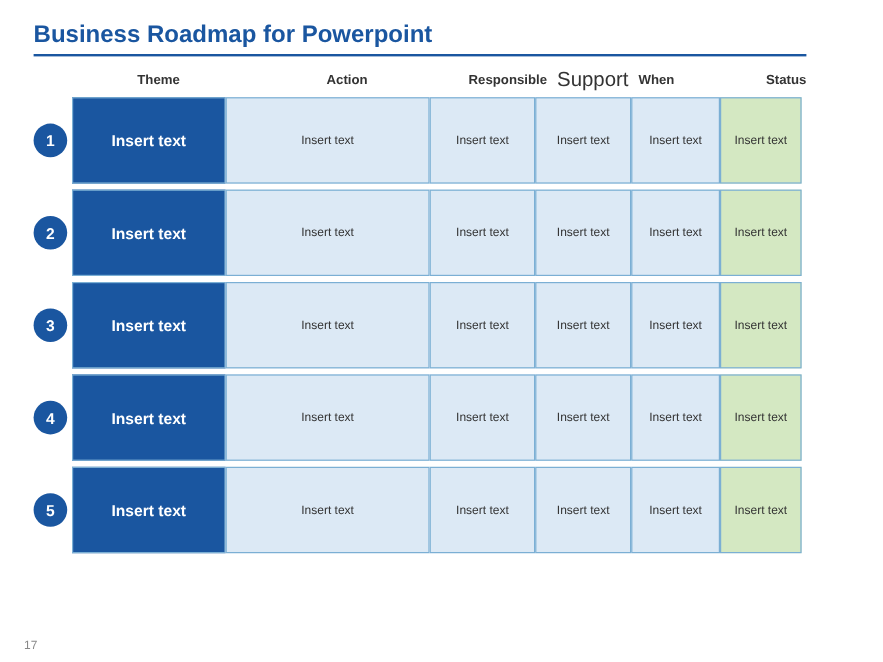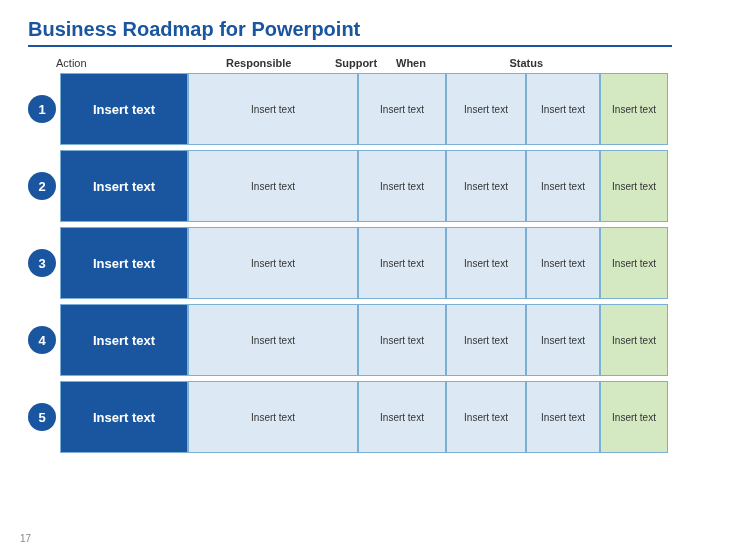--- a/index.html
+++ b/index.html
@@ -29,23 +29,23 @@
       border-top: 2px solid #1a56a0;
       margin-bottom: 10px;
     }
     .header-row {
       display: flex;
       align-items: center;
       margin-bottom: 4px;
       padding-left: 28px;
     }
     .col-theme { width: 160px; text-align: center; font-size: 11px; font-weight: bold; color: #333; }
-    .col-action { width: 170px; font-size: 11px; font-weight: normal; color: #333; }
-    .col-responsible { width: 90px; text-align: left; font-size: 11px; font-weight: bold; color: #333; }
-    .col-support { width: 80px; text-align: center; font-size: 11px; font-weight: bold; color: #333; }
+    .col-action { width: 170px; text-align: center; font-size: 11px; font-weight: bold; color: #333; }
+    .col-responsible { width: 90px; text-align: right; font-size: 11px; font-weight: bold; color: #333; }
+    .col-support { width: 80px; text-align: center; font-size: 17px; font-weight: normal; color: #333; }
     .col-when { width: 75px; text-align: left; font-size: 11px; font-weight: bold; color: #333; }
     .col-status { width: 72px; text-align: right; font-size: 11px; font-weight: bold; color: #333; }
 
     .rows-container {
       display: flex;
       flex-direction: column;
       gap: 5px;
     }
     .data-row {
       display: flex;
@@ -125,20 +125,21 @@
     }
   </style>
 </head>
 <body>
 
 <div class="page">
   <div class="title">Business Roadmap for Powerpoint</div>
   <hr class="title-underline">
 
   <div class="header-row">
+    <div class="col-theme">Theme</div>
     <div class="col-action">Action</div>
     <div class="col-responsible">Responsible</div>
     <div class="col-support">Support</div>
     <div class="col-when">When</div>
     <div class="col-status">Status</div>
   </div>
 
   <div class="rows-container" id="rows-container">
   <div class="data-row">
         <div class="row-number">1</div>

